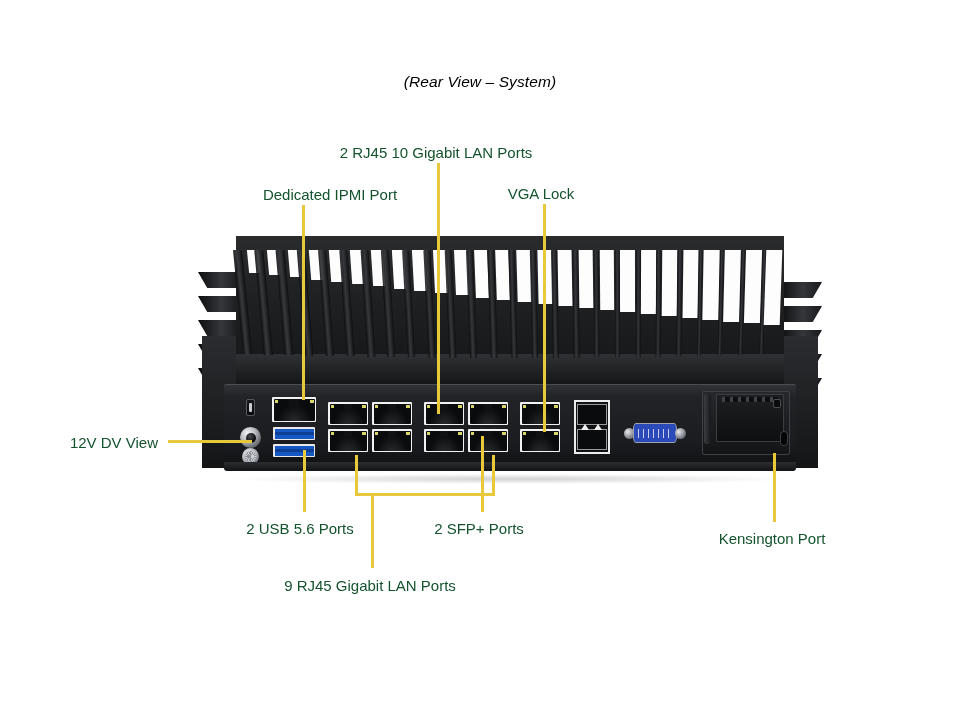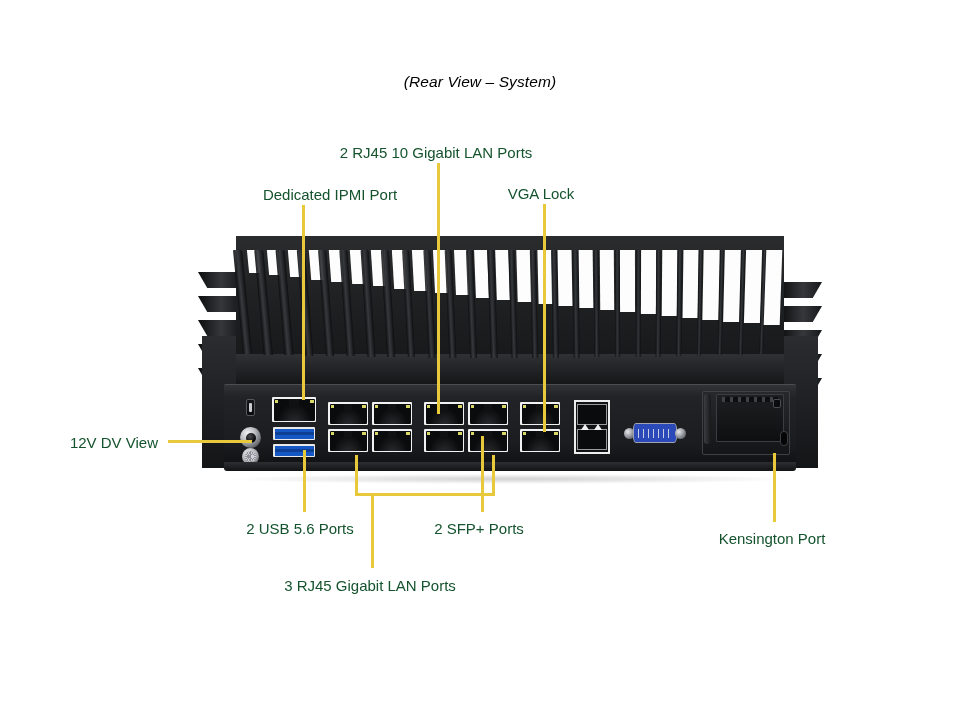--- a/index.html
+++ b/index.html
@@ -329,21 +329,21 @@
       <div class="lbl c" style="left: 301px; top: 187px; margin-left: 29px;">Dedicated IPMI Port</div>
       <div class="lead v" style="background: rgb(233, 201, 60); left: 302px; top: 205px; height: 195px;"></div>
       <div class="lbl c" style="left: 541px; top: 186px;">VGA Lock</div>
       <div class="lead v" style="background: rgb(233, 201, 60); left: 543px; top: 204px; height: 228px;"></div>
       <div class="lbl r" style="left: 158px; top: 435px;">12V DV View</div>
       <div class="lead h" style="background: rgb(233, 201, 60); left: 168px; top: 440px; width: 84px;"></div>
       <div class="lbl c" style="left: 300px; top: 521px;">2 USB 5.6 Ports</div>
       <div class="lead v" style="background: rgb(233, 201, 60); left: 303px; top: 450px; height: 62px;"></div>
       <div class="lbl c" style="left: 479px; top: 521px;">2 SFP+ Ports</div>
       <div class="lead v" style="background: rgb(233, 201, 60); left: 481px; top: 436px; height: 76px;"></div>
-      <div class="lbl c" style="left: 370px; top: 578px;">3 RJ45 Gigabit LAN Ports</div>
+      <div class="lbl c" style="left: 370px; top: 578px;">9 RJ45 Gigabit LAN Ports</div>
       <div class="lead v" style="background: rgb(233, 201, 60); left: 371px; top: 496px; height: 72px;"></div>
       <div class="lbl c" style="left: 772px; top: 531px;">Kensington Port</div>
       <div class="lead v" style="background: rgb(233, 201, 60); left: 773px; top: 453px; height: 69px;"></div>
       <div style="background: rgb(233, 201, 60); position: absolute; left: 355px; top: 455px; width: 3px; height: 41px;"></div>
       <div style="background: rgb(233, 201, 60); position: absolute; left: 492px; top: 455px; width: 3px; height: 41px;"></div>
       <div style="background: rgb(233, 201, 60); position: absolute; left: 355px; top: 493px; width: 140px; height: 3px;"></div>
     </div>
 </div>
 
 </body></html>

